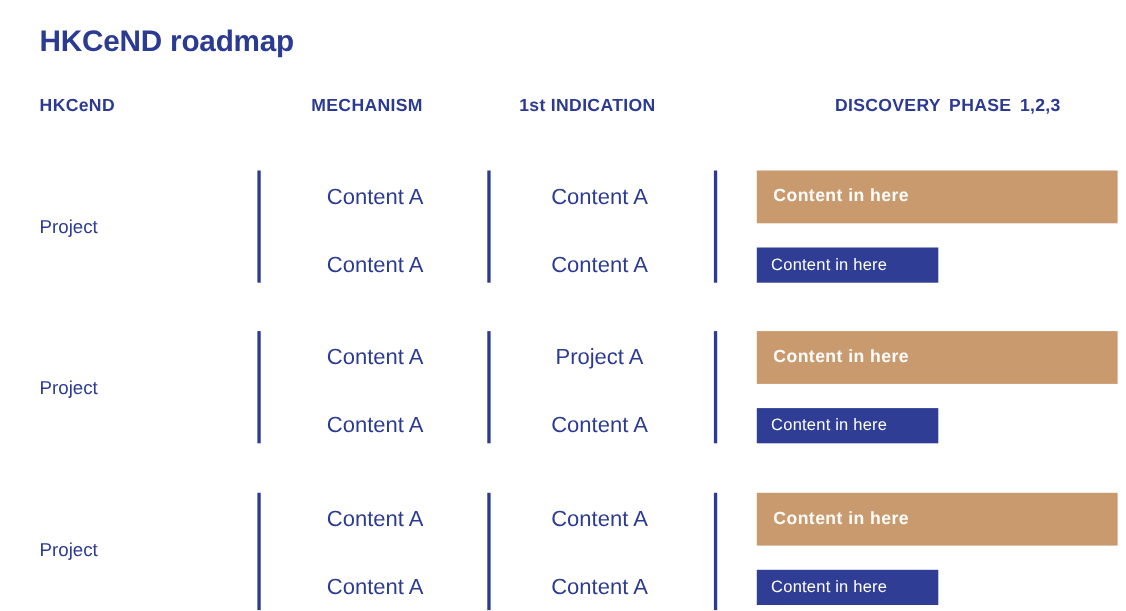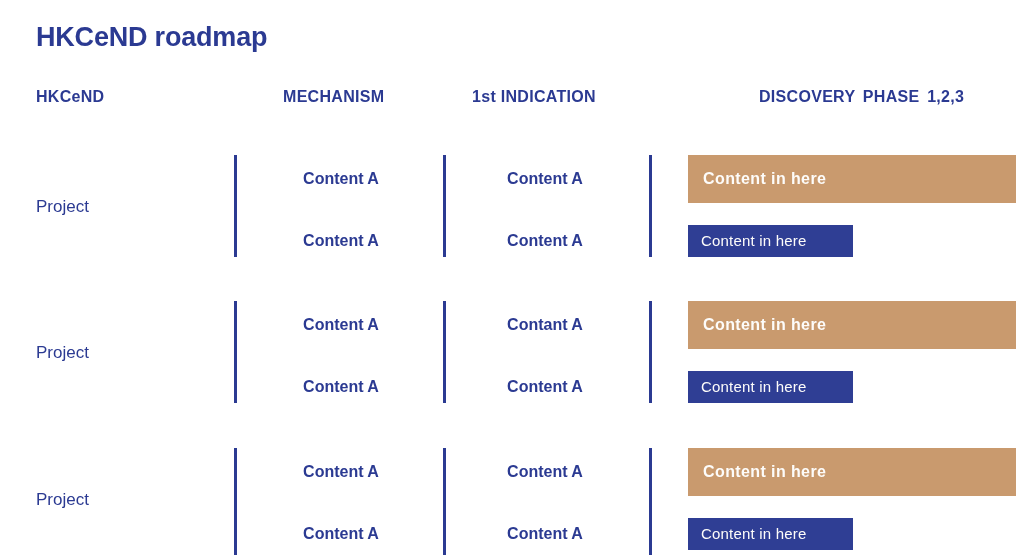--- a/index.html
+++ b/index.html
@@ -38,21 +38,21 @@
   }
   .row3 .vline{height:107px;}
   .v1{left:234px;}
   .v2{left:443px;}
   .v3{left:649px;}
   .txtcol{position:absolute;top:0;width:140px;height:100%;}
   .mech-col{left:271px;}
   .ind-col{left:475px;}
   .cell-line{
     position:absolute;left:0;width:100%;text-align:center;
-    font-size:16px;font-weight:700;line-height:20px;white-space:nowrap;
+    font-size:20px;font-weight:400;line-height:20px;white-space:nowrap;
   }
   .line1{top:14px;}
   .line2{top:76px;}
   .bar{
     position:absolute;left:688px;box-sizing:border-box;
     color:#fdfcfa;white-space:nowrap;overflow:hidden;
   }
   .bar-tan{
     top:0;width:328px;height:48px;background:#c99a6e;
     font-size:16px;font-weight:700;line-height:48px;
@@ -95,21 +95,21 @@
 
   <div class="row row2">
     <div class="project">Project</div>
     <div class="vline v1"></div>
     <div class="txtcol mech-col">
       <div class="cell-line line1">Content A</div>
       <div class="cell-line line2">Content A</div>
     </div>
     <div class="vline v2"></div>
     <div class="txtcol ind-col">
-      <div class="cell-line line1">Contant A</div>
+      <div class="cell-line line1">Project A</div>
       <div class="cell-line line2">Content A</div>
     </div>
     <div class="vline v3"></div>
     <div class="bar bar-tan">Content in here</div>
     <div class="bar bar-blue">Content in here</div>
   </div>
 
   <div class="row row3">
     <div class="project">Project</div>
     <div class="vline v1"></div>

